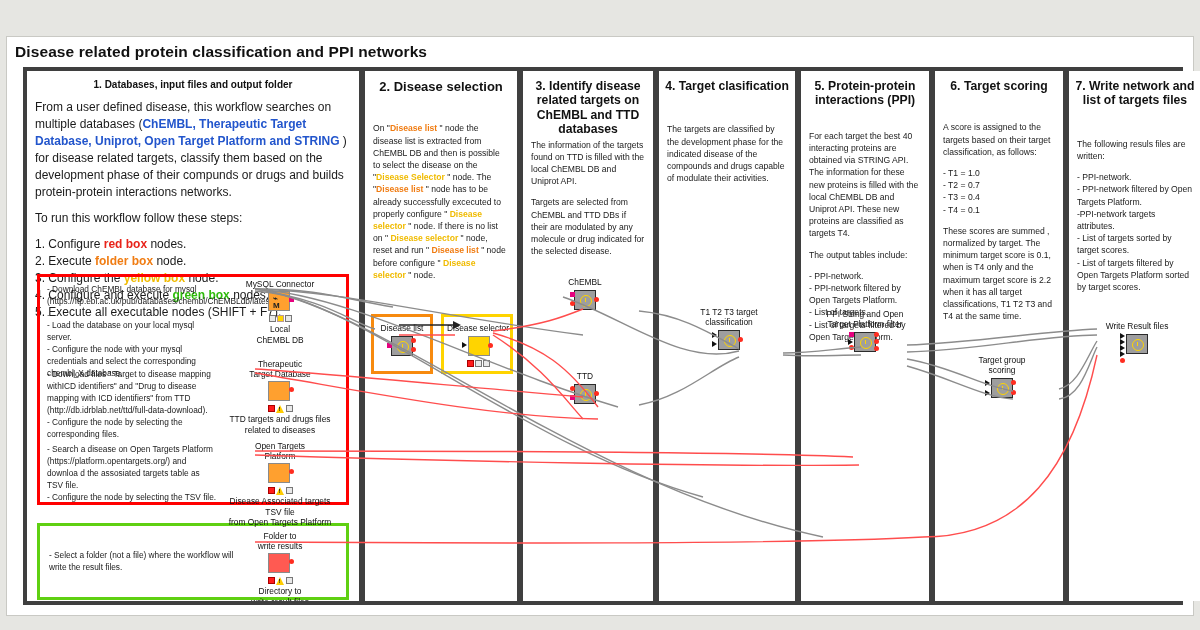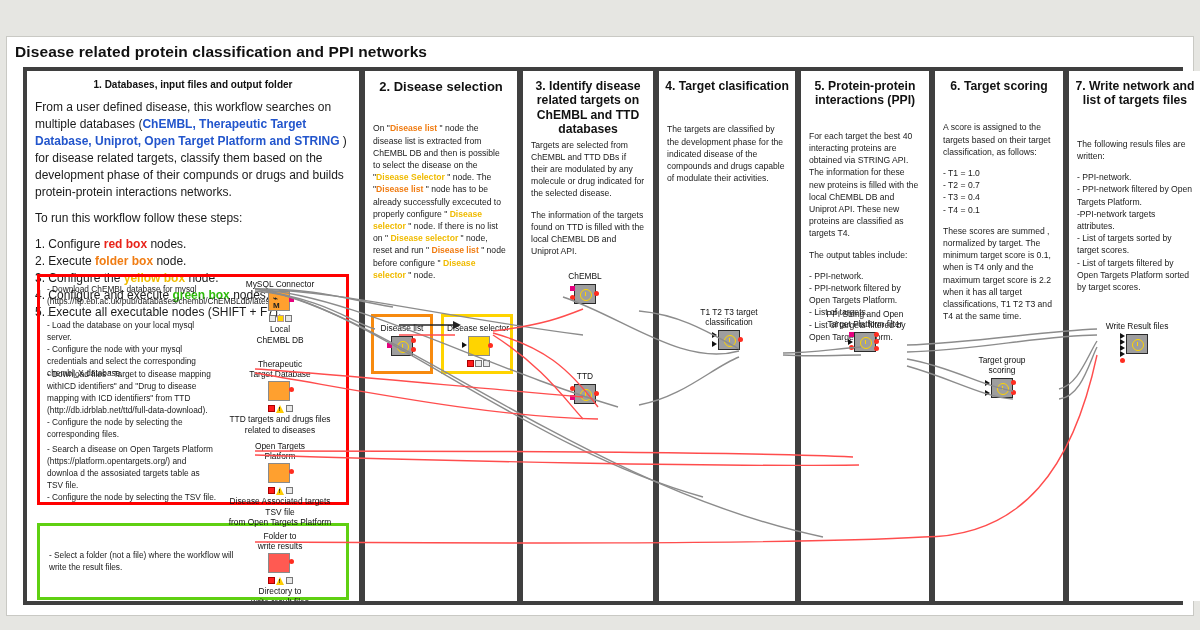--- a/index.html
+++ b/index.html
@@ -236,25 +236,25 @@
               <span class="bulb red"></span>
               <span class="bulb grey"></span>
               <span class="bulb grey"></span>
             </div>
           </div>
         </div>
 
         <div class="col c3">
           <div class="col-title">3. Identify  disease related targets on ChEMBL and TTD databases</div>
           <div class="col-body">
+            <p>The information of the targets found on TTD is filled with the local ChEMBL DB and Uniprot API.</p>
             <p>Targets are selected from ChEMBL and TTD DBs if their are modulated by any molecule or drug indicated for the selected disease.</p>
-            <p>The information of the targets found on TTD is filled with the local ChEMBL DB and Uniprot API.</p>
-          </div>
-
-          <div class="node" style="left:32px;top:200px;width:60px;">
+          </div>
+
+          <div class="node" style="left:32px;top:206px;width:60px;">
             <div class="node-label">ChEMBL</div>
             <div class="node-body" style="margin-top:3px;">
               <div class="nbox nbox-gray" style="left:1px;">
                   <span class="clock"></span>
                 </div>
               <div class="port port-in-sq" style="left:-3px;top:2px;"></div>
               <div class="port port-out-c" style="left:-3px;top:11px;"></div>
               <div class="port port-out-c" style="left:21px;top:7px;"></div>
             </div>
           </div>

